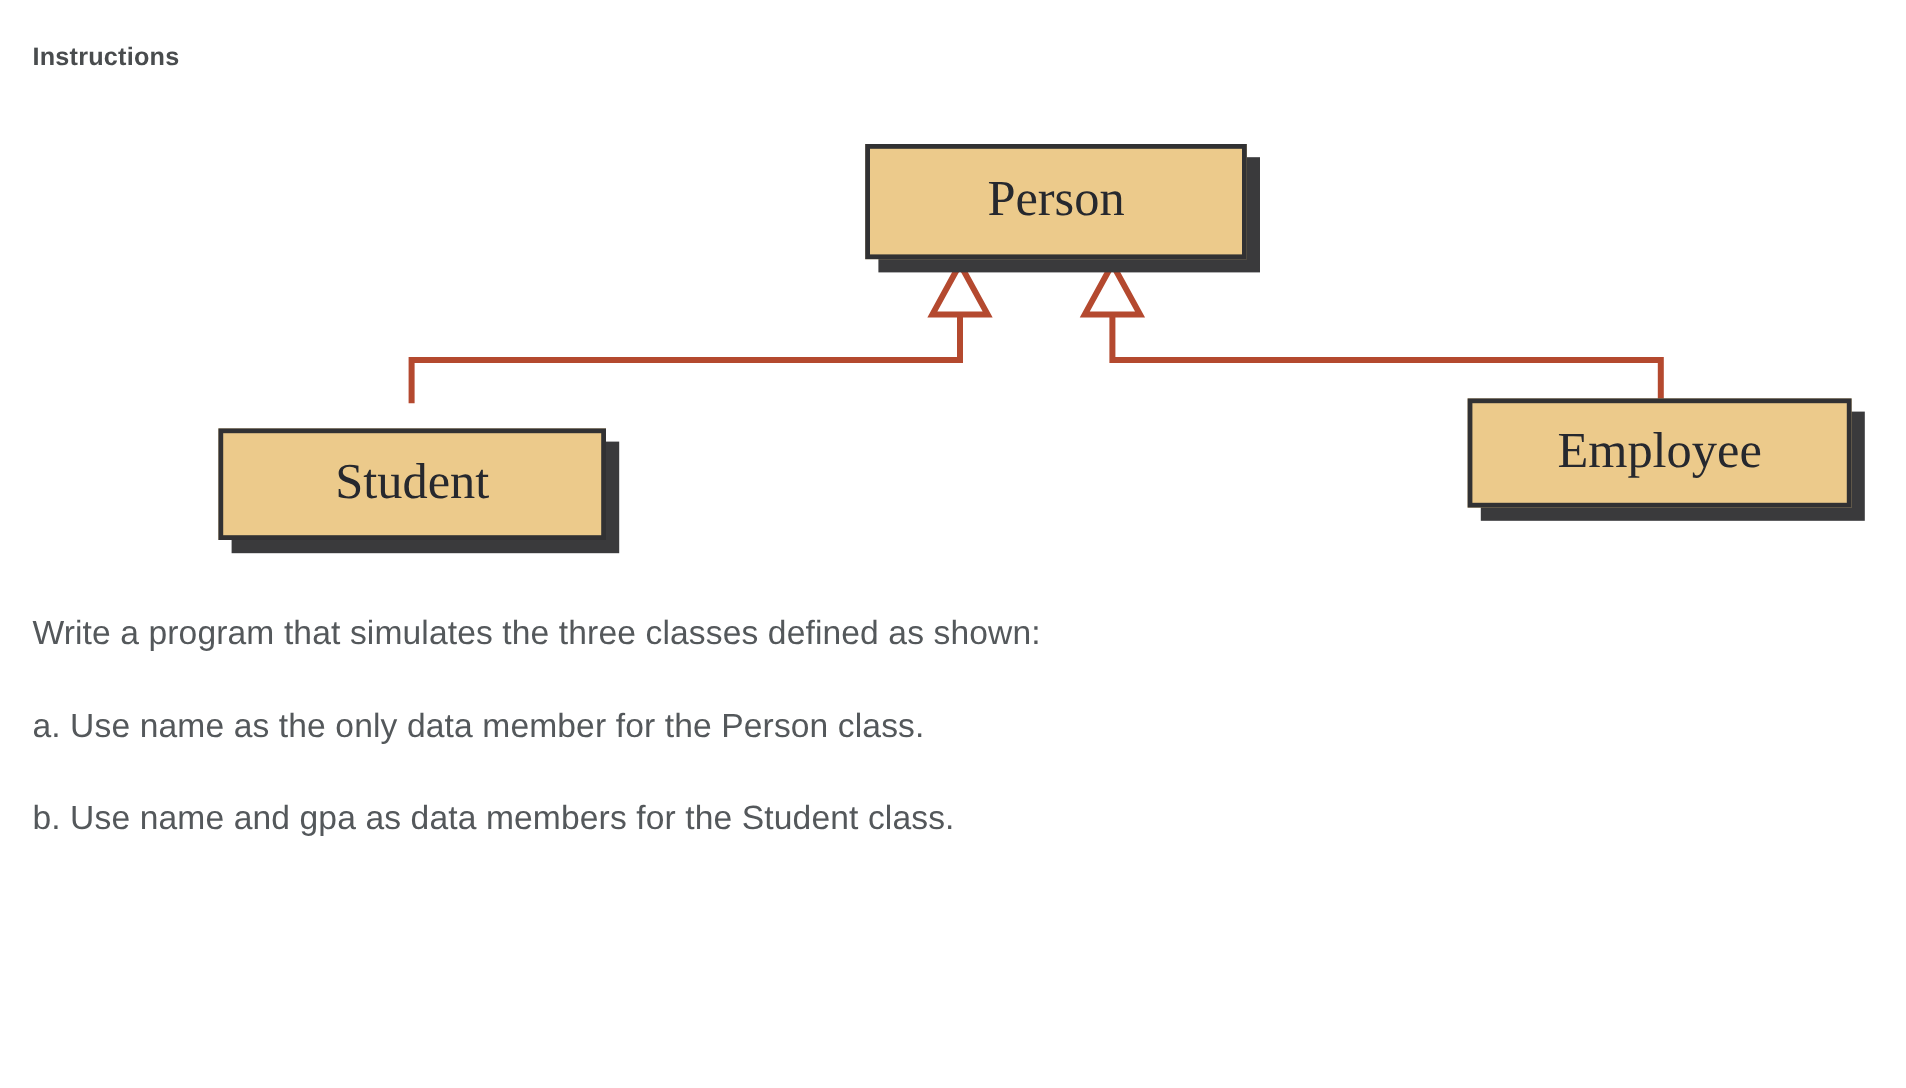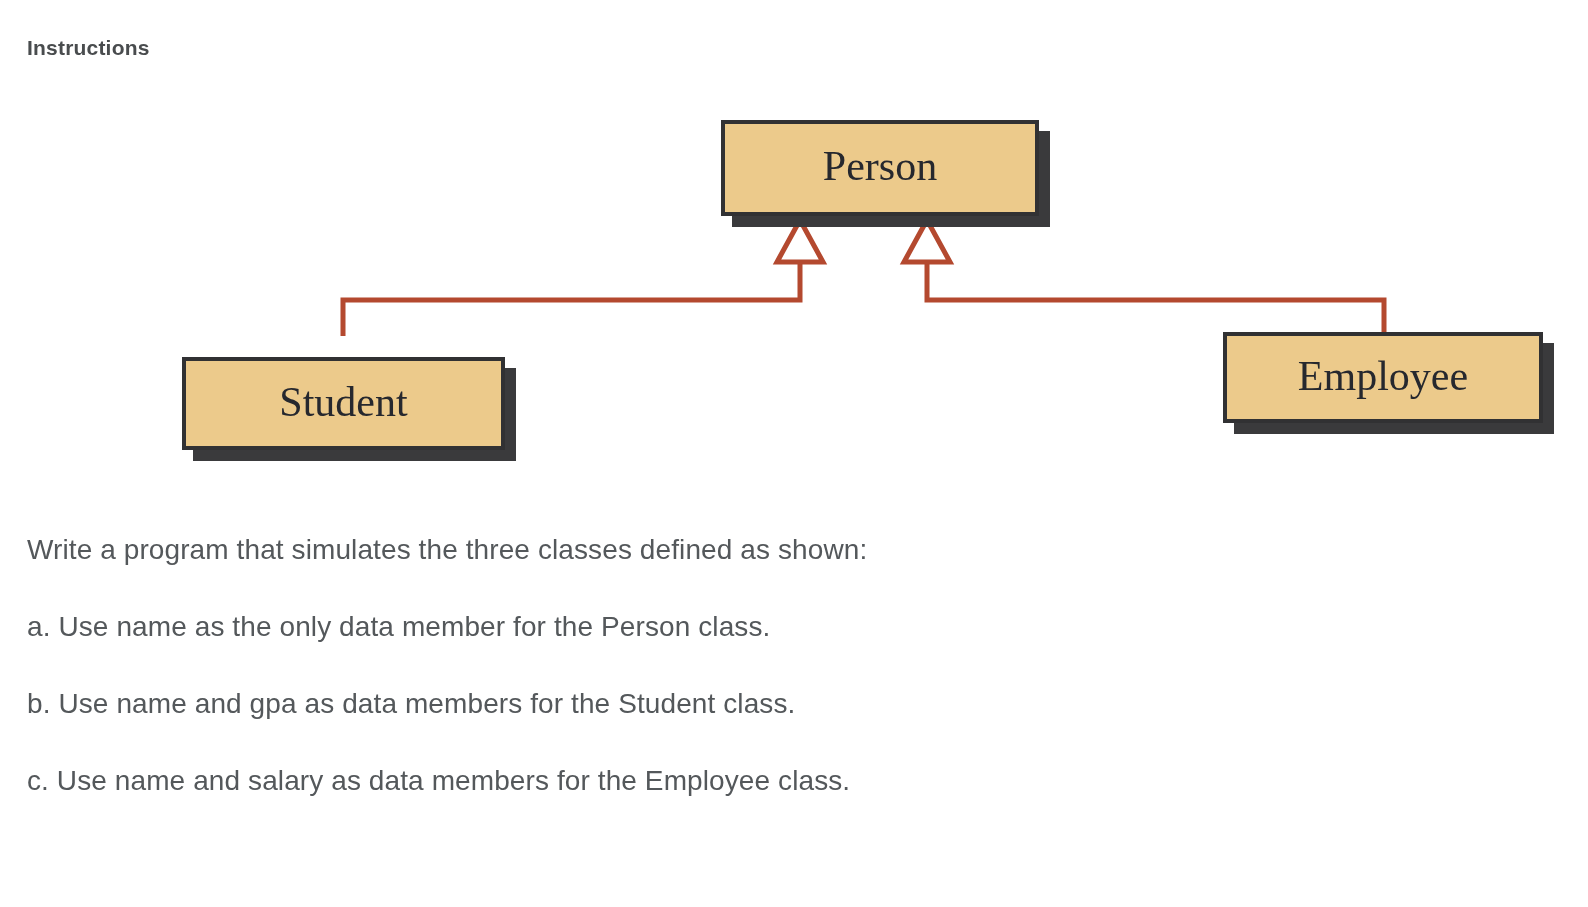--- a/index.html
+++ b/index.html
@@ -59,21 +59,20 @@
   .class-box.person   { left: 721px;  top: 120px; width: 318px; height: 96px; }
   .class-box.student  { left: 182px;  top: 332px; width: 323px; height: 93px; margin-top: 25px; }
   .class-box.employee { left: 1223px; top: 332px; width: 320px; height: 91px; align-items: center; }
 
   
   .instructions-text {
     position: absolute;
     left: 27px;
     top: 511px;
     width: 1500px;
-    margin-top: 22px;
   }
   .instructions-text p {
     margin: 0 0 43px 0;
     font-size: 28px;
     line-height: 34px;
     color: #54585b;
     letter-spacing: 0.1px;
   }
 </style>
 </head>
@@ -102,14 +101,13 @@
 
   <div class="class-box employee">
     <span class="class-label">Employee</span>
   </div>
 </div>
 
 <div class="instructions-text">
   <p>Write a program that simulates the three classes defined as shown:</p>
   <p>a. Use name as the only data member for the Person class.</p>
   <p>b. Use name and gpa as data members for the Student class.</p>
-  <p>c. Use name and salary as data members for the Employee class.</p>
 </div>
 
 </body></html>

